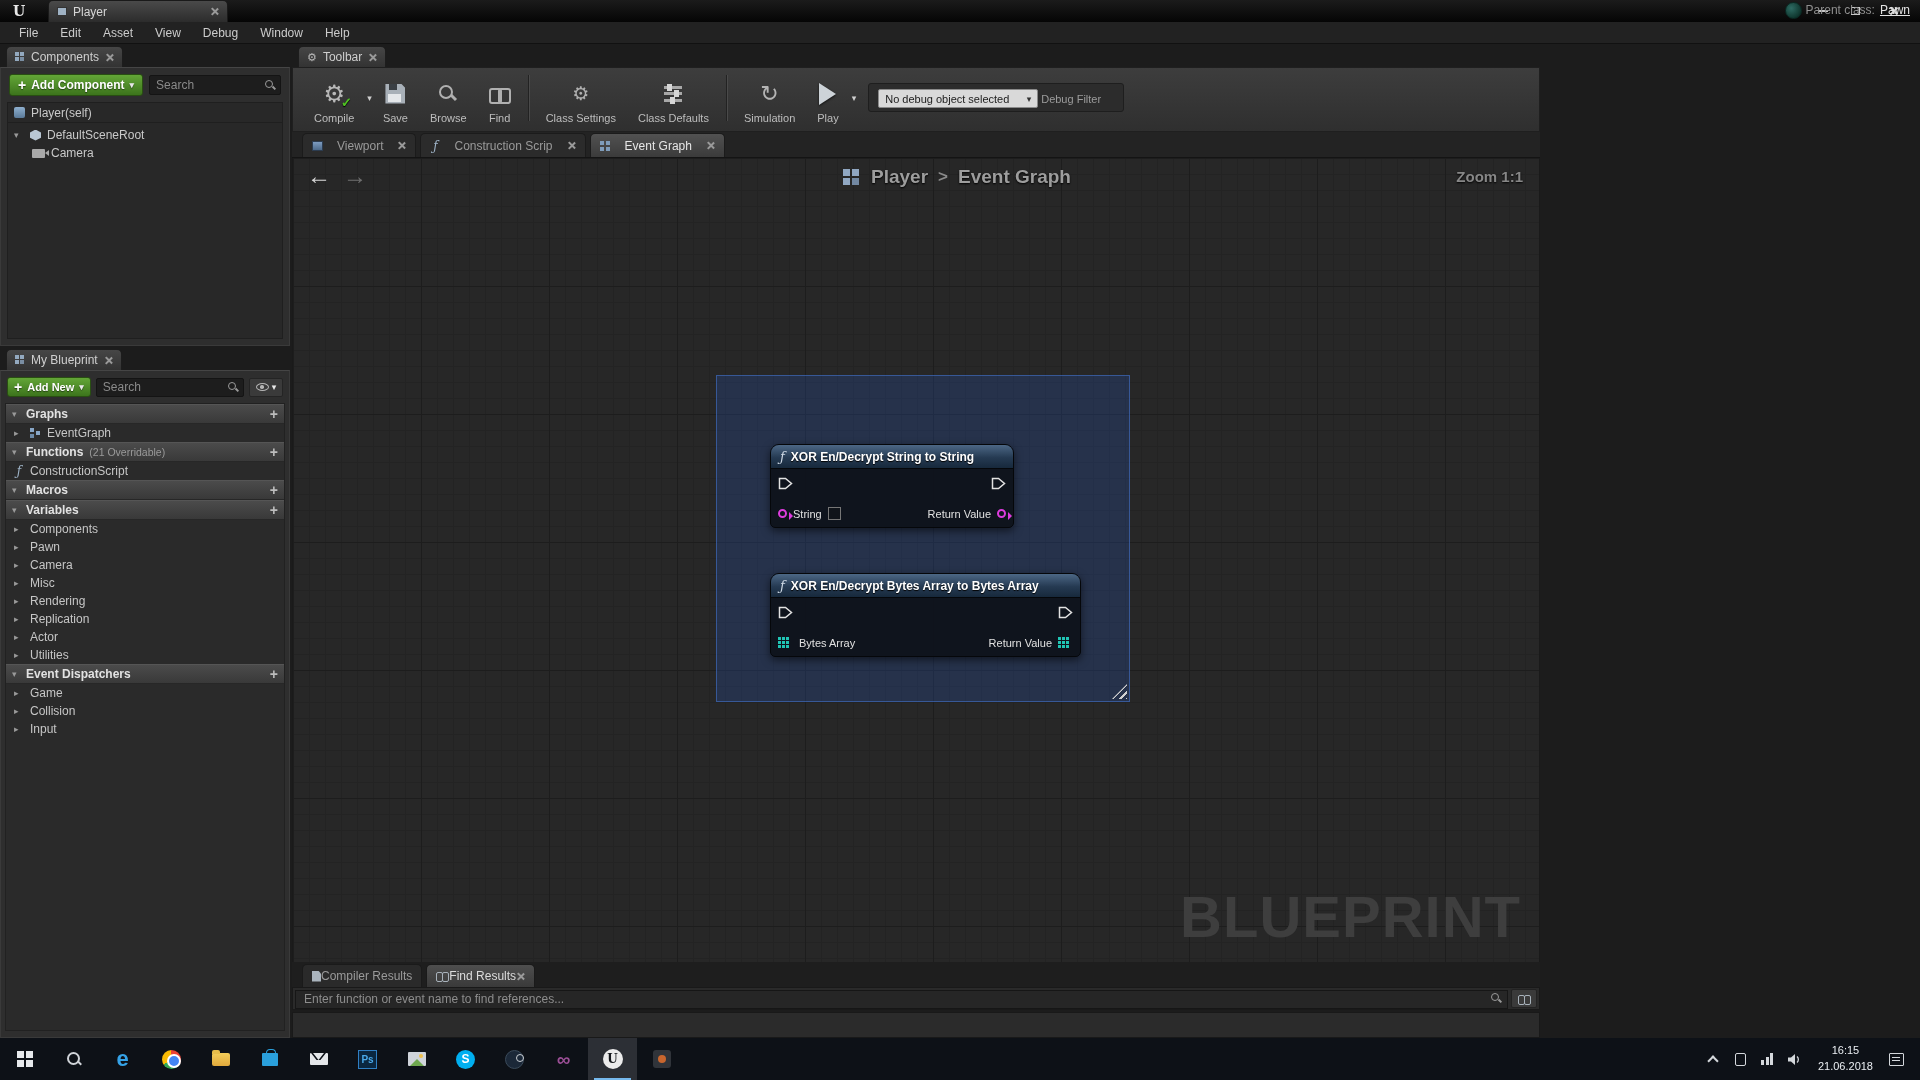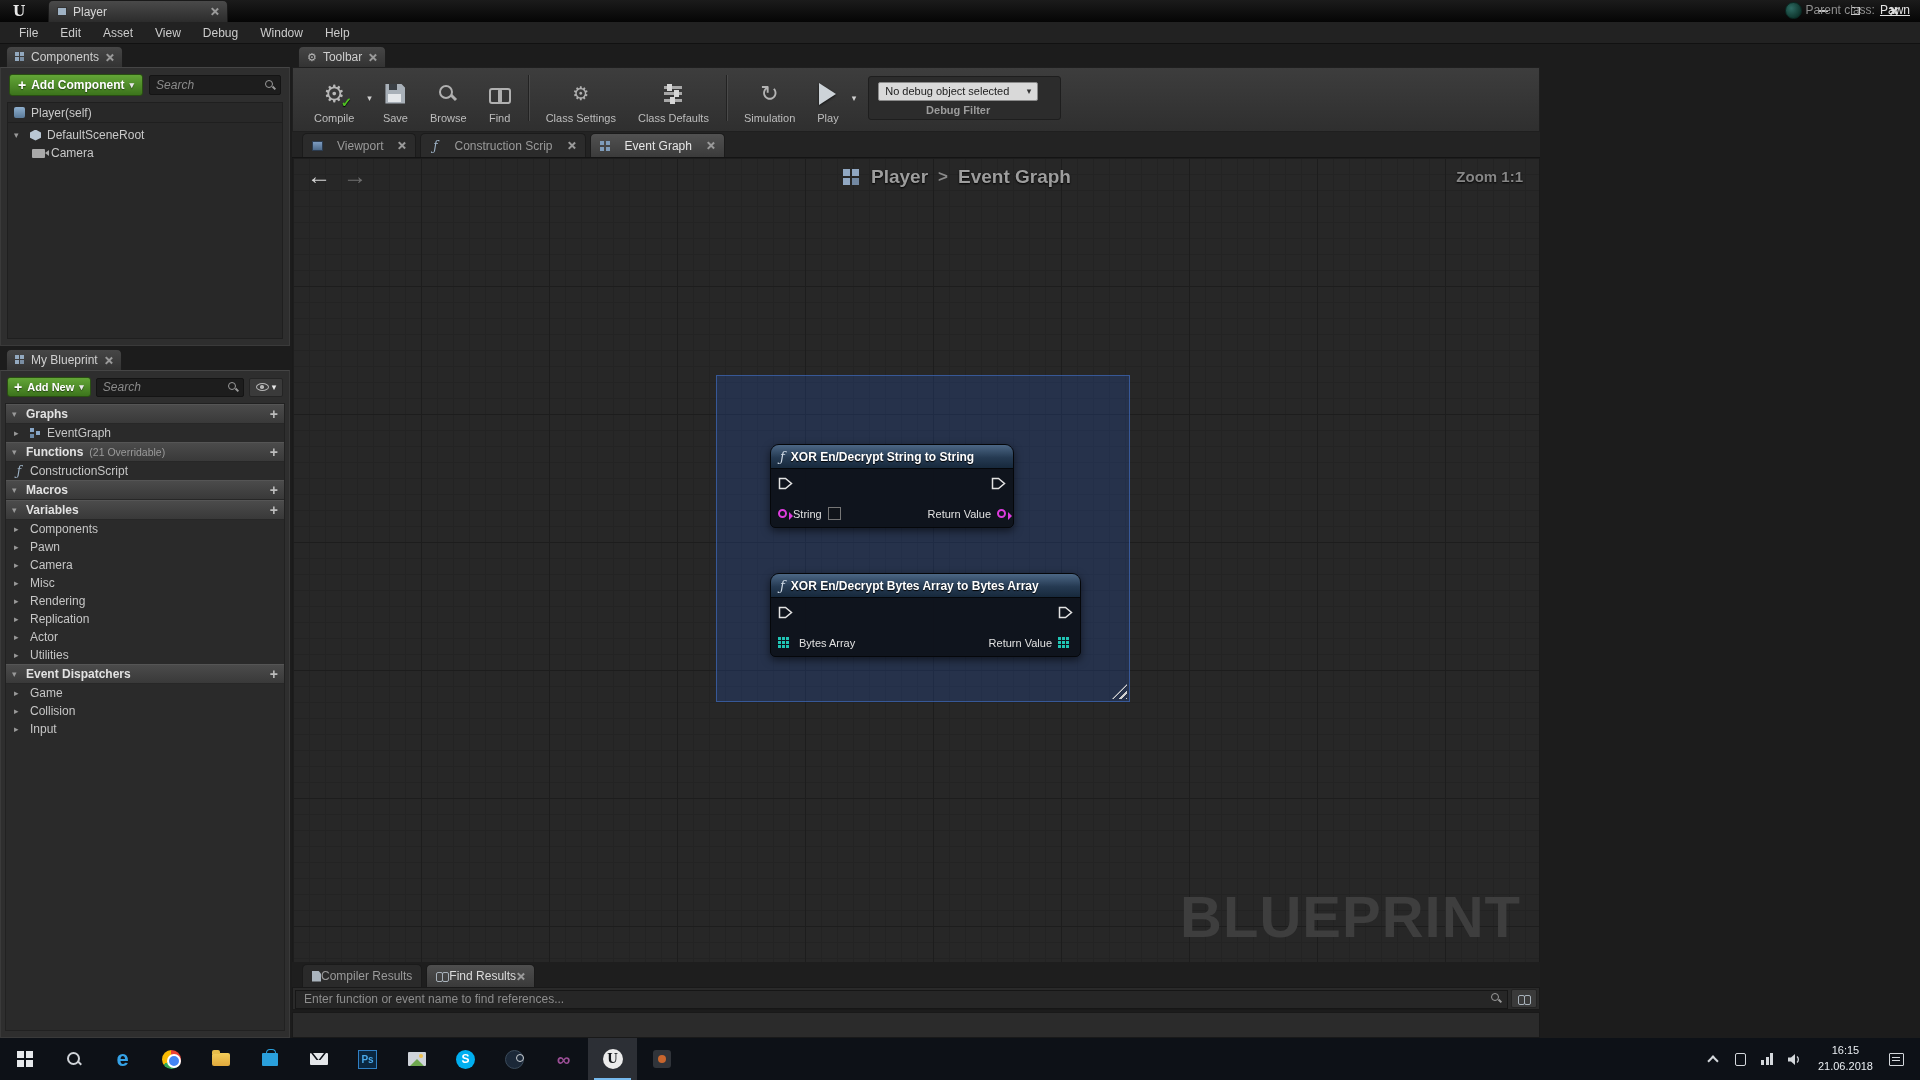--- a/index.html
+++ b/index.html
@@ -41,21 +41,21 @@
   .ptab{height:21px;border-radius:5px 5px 0 0;background:linear-gradient(#464646,#333);
     border:1px solid #1d1d1d;border-bottom:none;display:flex;align-items:center;gap:6px;padding:0 8px;color:#cfcfcf;font-size:12px;}
   .ptab-ico{width:10px;height:10px;position:relative;}
   .ptab-ico::before{content:"";position:absolute;width:4px;height:4px;background:#93a9bf;
     box-shadow:5px 0 0 #93a9bf,0 5px 0 #93a9bf,5px 5px 0 #7a8ea3;}
   .panel{background:#2e2e2e;border:1px solid #3a3a3a;border-top:1px solid #454545;}
   .mini-mag{position:relative;width:12px;height:12px;display:inline-block;}
   .mini-mag::before{content:"";position:absolute;left:1px;top:1px;width:6px;height:6px;border:1.6px solid #9a9a9a;border-radius:50%;}
   .mini-mag::after{content:"";position:absolute;left:8px;top:8px;width:4px;height:1.8px;background:#9a9a9a;transform:rotate(45deg);}
   .searchbox{position:relative;display:flex;align-items:center;background:#1d1d1d;border:1px solid #141414;border-radius:2px;height:20px;}
-  .searchbox input{flex:1;background:transparent;border:none;outline:none;color:#fca5a5;font-size:12px;padding:0 20px 0 6px;width:100%;font-style:italic;}
+  .searchbox input{flex:1;background:transparent;border:none;outline:none;color:#fca5a5;font-size:12px;padding:0 20px 0 6px;width:100%;}
   .searchbox input::placeholder{color:#8a8a8a;}
   .searchbox .mini-mag{position:absolute;right:4px;}
   .btn-green{background:linear-gradient(#63a637,#3c741c);border:1px solid #294f12;border-radius:3px;
     color:#fff;font-size:12px;font-weight:bold;display:flex;align-items:center;gap:5px;padding:0 8px;
     text-shadow:0 1px 1px rgba(0,0,0,.5);}
   .btn-green .plus{font-size:14px;font-weight:bold;}
   .dd-arrow{font-size:9px;color:#e8e8e8;}
   .tri{font-size:9px;color:#9a9a9a;width:10px;display:inline-block;}
 
   
@@ -115,25 +115,25 @@
   .icon-sliders{width:18px;height:16px;display:flex;flex-direction:column;justify-content:space-between;}
   .icon-sliders i{position:relative;height:3px;background:#a8a8a8;}
   .icon-sliders i::after{content:"";position:absolute;top:-2px;width:5px;height:7px;background:#d6d6d6;}
   .icon-sliders i:nth-child(1)::after{left:3px;}
   .icon-sliders i:nth-child(2)::after{left:10px;}
   .icon-sliders i:nth-child(3)::after{left:6px;}
   .loop-g{font-size:22px;color:#b4b4b4;line-height:1;}
   .icon-play{width:0;height:0;border-left:17px solid #cdd3d8;border-top:11px solid transparent;border-bottom:11px solid transparent;filter:drop-shadow(0 1px 1px #111);}
   .tb-sep{width:1px;height:46px;background:#222;box-shadow:1px 0 0 #4a4a4a;margin:0 6px;}
   .debug-block{margin-left:12px;background:#2c2c2c;border:1px solid #1e1e1e;border-radius:3px;
-    display:flex;flex-direction:column;align-items:center;padding:5px 22px 3px 9px;gap:3px;}
+    display:flex;align-items:center;padding:5px 22px 3px 9px;gap:3px;}
   .debug-dd{width:160px;height:19px;background:#d9d9d9;border:1px solid #8a8a8a;border-radius:2px;
     display:flex;align-items:center;justify-content:space-between;padding:0 6px;color:#1c1c1c;font-size:11px;}
   .debug-dd .dd-arrow{color:#333;}
-  .debug-lab{color:#9c9c9c;font-size:11px;font-weight:bold;}
+  .debug-lab{color:#9c9c9c;font-size:11px;}
 
   .graphtabs{height:26px;background:#232323;display:flex;align-items:flex-end;gap:4px;padding-left:10px;border-bottom:1px solid #141414;}
   .gtab{height:24px;border-radius:5px 5px 0 0;display:flex;align-items:center;gap:14px;padding:0 9px;
     background:#2b2b2b;border:1px solid #1b1b1b;border-bottom:none;color:#9a9a9a;font-size:12px;}
   .gtab.active{background:linear-gradient(#515151,#3b3b3b);color:#e6e6e6;}
   .ico-vp{width:11px;height:10px;background:linear-gradient(#7d9cc0,#4d6a8a);border:1px solid #2c3c50;}
   .ico-eg{position:relative;width:11px;height:10px;}
   .ico-eg::before{content:"";position:absolute;width:4px;height:4px;background:#7f9cba;box-shadow:6px 0 0 #7f9cba,0 6px 0 #7f9cba,6px 6px 0 #7f9cba;}
 
   

